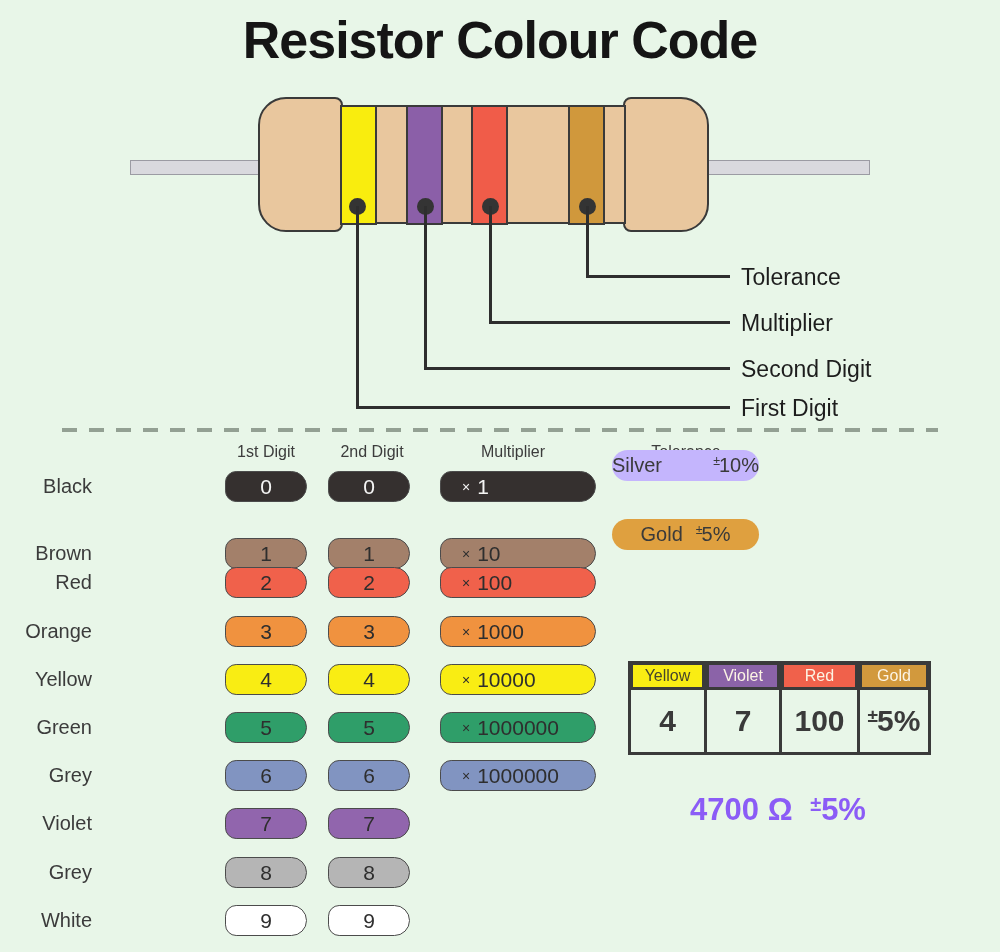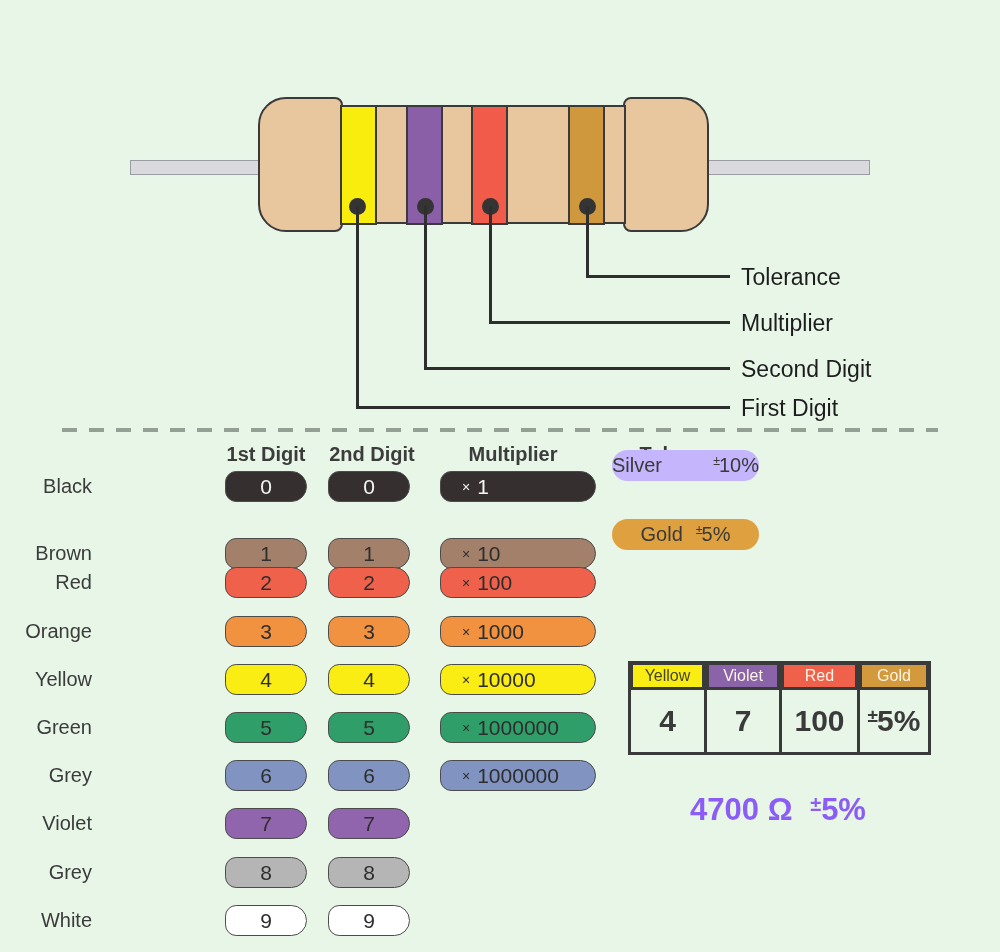--- a/index.html
+++ b/index.html
@@ -28,21 +28,21 @@
   .cline{background:#2e2e2e;}
   .blabel{font-size:23px;color:#1d1d1d;line-height:24px;white-space:nowrap;}
 
   
   .divider{
     left:62px;top:428px;width:876px;height:4px;
     background:repeating-linear-gradient(90deg,#93a093 0 15px,transparent 15px 27px);
   }
 
   
-  .chead{font-size:20px;color:#3c3c3c;transform:translateX(-50%);white-space:nowrap;font-weight:bold;}
+  .chead{font-size:16px;color:#3c3c3c;transform:translateX(-50%);white-space:nowrap;}
 
   
   .row{position:absolute;left:0;width:884px;height:31px;}
   .rlabel{position:absolute;right:792px;top:0;line-height:31px;font-size:20px;color:#3b3b3b;white-space:nowrap;}
   .pill{
     position:absolute;top:0;height:31px;box-sizing:border-box;
     border:1.5px solid #4b4b4b;border-radius:13px 18px 18px 13px;
     display:flex;align-items:center;justify-content:center;
     font-size:21px;color:#2e2e2e;
   }
@@ -80,20 +80,21 @@
     left:613px;top:792px;width:330px;text-align:center;
     font-size:31px;font-weight:700;color:#8b5cf6;white-space:nowrap;
   }
   .result .pm{font-size:20px;top:-6px;margin-left:9px;margin-right:1px;}
 </style>
 </head>
 <body>
 
 <div id="stage">
 
+  <div class="abs title">Resistor Colour Code</div>
 
   <div class="abs wire"></div>
   <div class="abs cap capL"></div>
   <div class="abs cap capR"></div>
   <div class="abs mid">
     <div class="band" style="left: -2.5px; background-color: rgb(249, 237, 14);"></div>
     <div class="band" style="left: 63.5px; background-color: rgb(139, 95, 168);"></div>
     <div class="band" style="left: 128.5px; background-color: rgb(240, 92, 73);"></div>
     <div class="band" style="left: 225.5px; background-color: rgb(208, 152, 60);"></div>
   </div>

